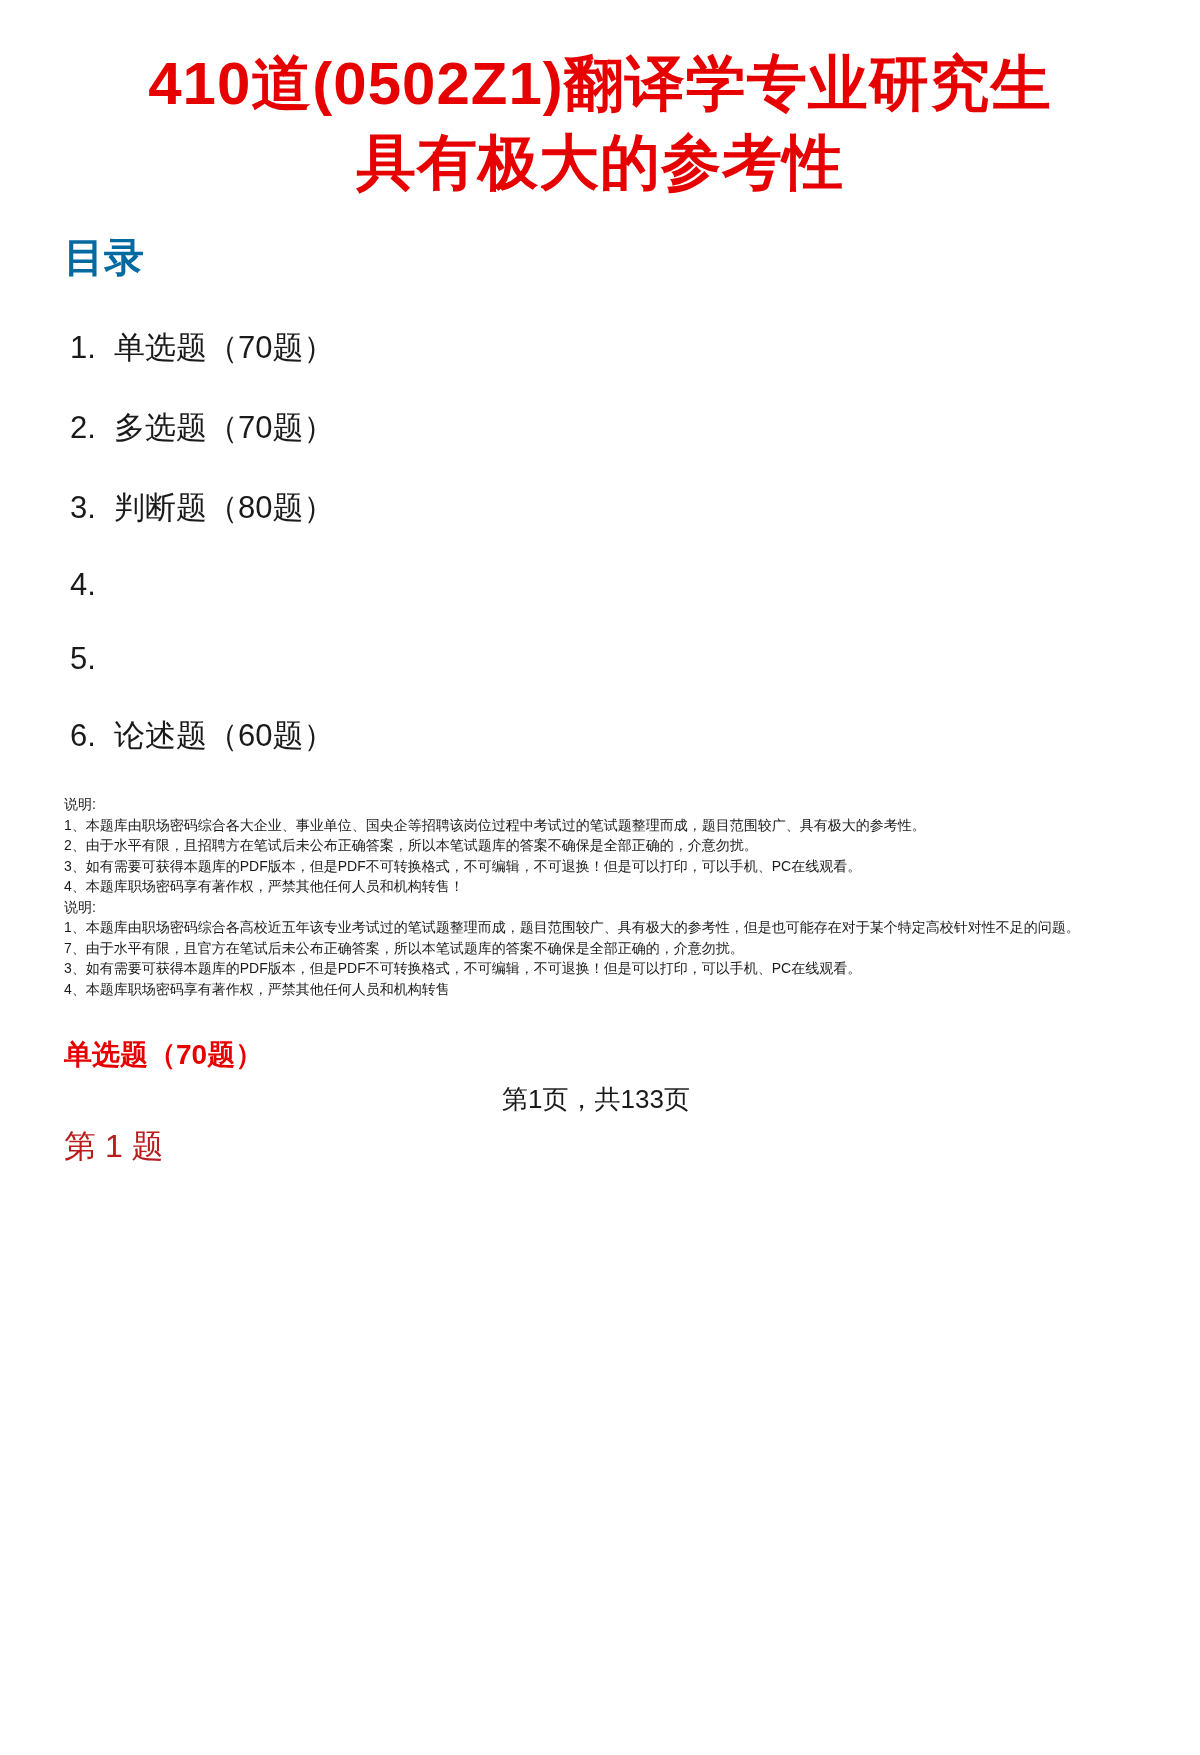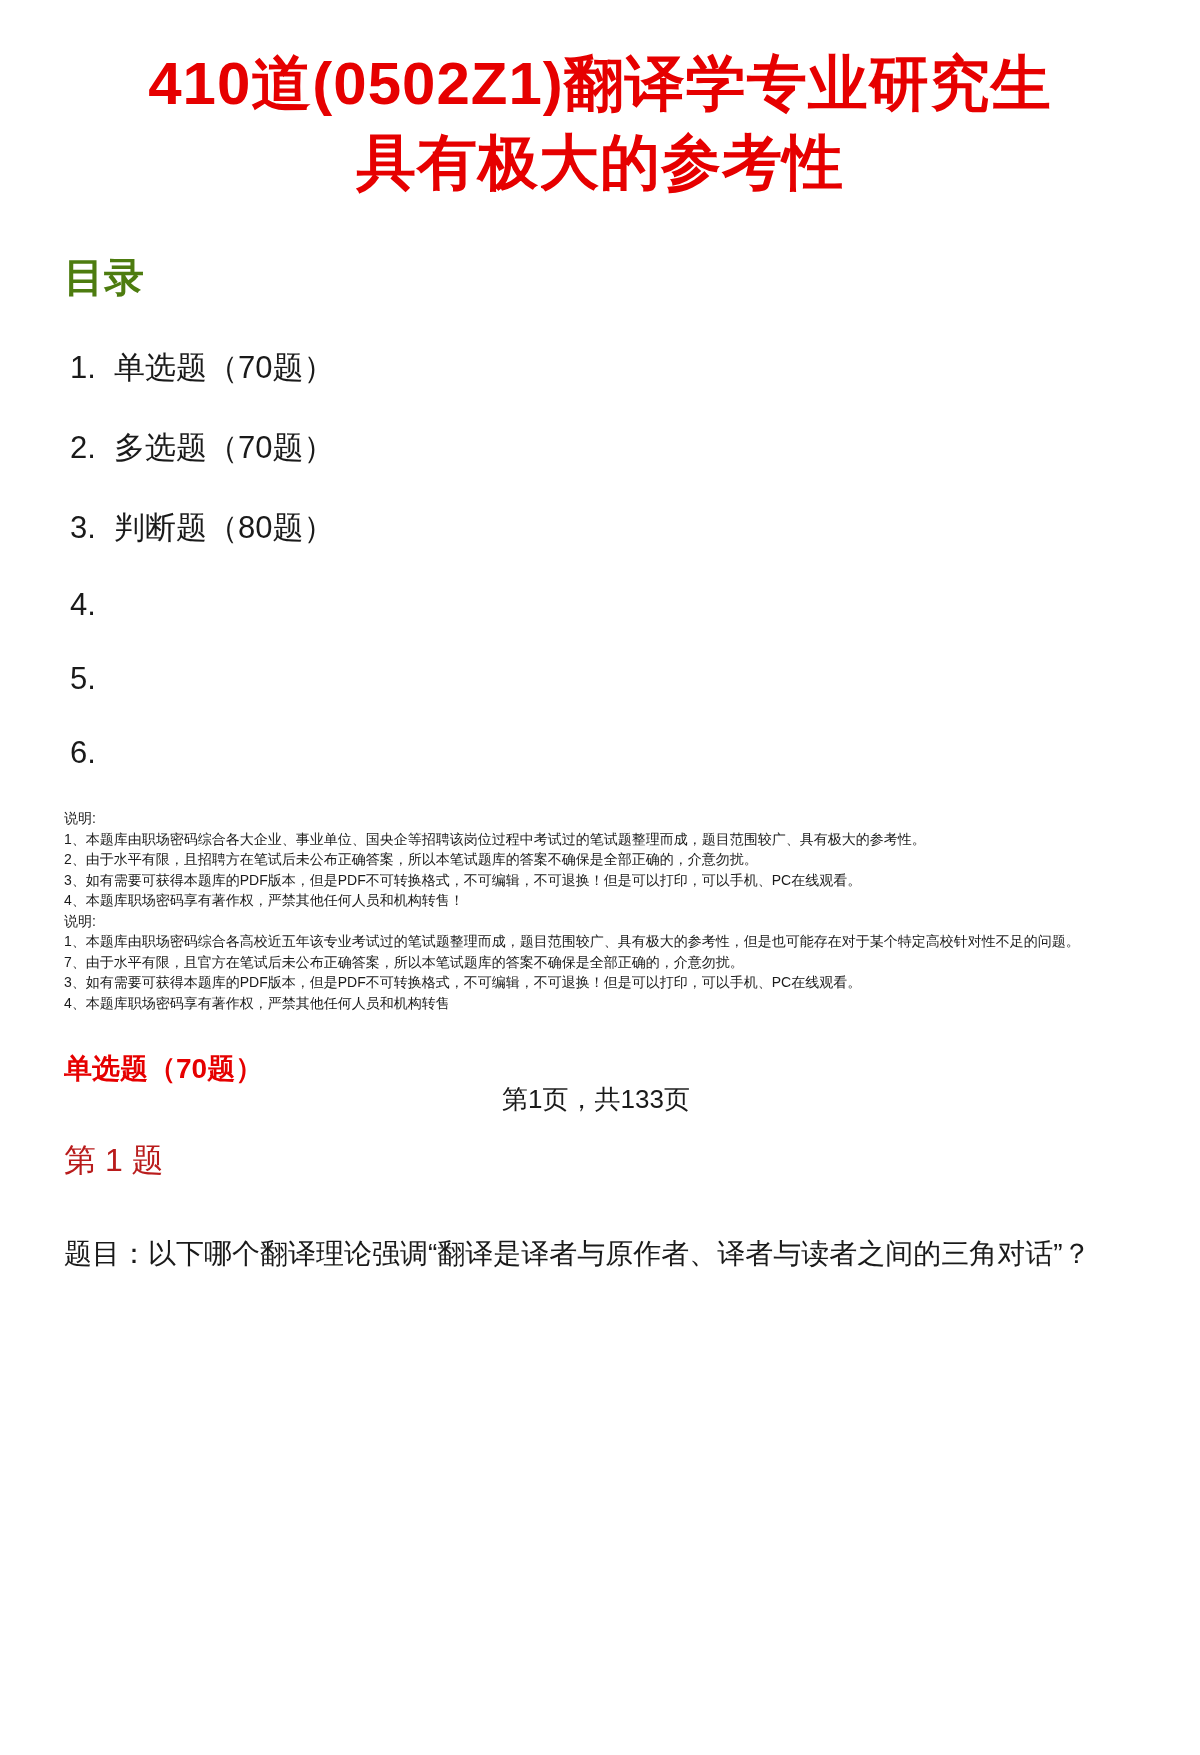--- a/index.html
+++ b/index.html
@@ -21,24 +21,24 @@
   .doc-title {
     color: #e60000;
     font-size: 60px;
     font-weight: bold;
     text-align: center;
     line-height: 1.32;
     letter-spacing: 1px;
   }
   .doc-title .line { display: block; }
   .toc-heading {
-    margin-top: 48px;
+    margin-top: 28px;
     font-size: 40px;
     font-weight: bold;
-    color: #4d7c0f;
+    color: #0369a1;
   }
   .toc-list { margin-top: 42px; }
   .toc-item {
     display: flex;
     align-items: baseline;
     font-size: 31px;
     color: #1a1a1a;
     margin-bottom: 38px;
   }
   .toc-num {
@@ -107,37 +107,37 @@
       <span class="toc-label">判断题（80题）</span>
     </div>
     <div class="toc-item">
       <span class="toc-num">4.</span>
     </div>
     <div class="toc-item">
       <span class="toc-num">5.</span>
     </div>
     <div class="toc-item">
       <span class="toc-num">6.</span>
+      <span class="toc-label">论述题（60题）</span>
     </div>
   </div>
 
   <div class="notes">
     <div class="note-line">说明:</div>
     <div class="note-line">1、本题库由职场密码综合各大企业、事业单位、国央企等招聘该岗位过程中考试过的笔试题整理而成，题目范围较广、具有极大的参考性。</div>
     <div class="note-line">2、由于水平有限，且招聘方在笔试后未公布正确答案，所以本笔试题库的答案不确保是全部正确的，介意勿扰。</div>
     <div class="note-line">3、如有需要可获得本题库的PDF版本，但是PDF不可转换格式，不可编辑，不可退换！但是可以打印，可以手机、PC在线观看。</div>
     <div class="note-line">4、本题库职场密码享有著作权，严禁其他任何人员和机构转售！</div>
     <div class="note-line">说明:</div>
     <div class="note-line">1、本题库由职场密码综合各高校近五年该专业考试过的笔试题整理而成，题目范围较广、具有极大的参考性，但是也可能存在对于某个特定高校针对性不足的问题。</div>
     <div class="note-line">7、由于水平有限，且官方在笔试后未公布正确答案，所以本笔试题库的答案不确保是全部正确的，介意勿扰。</div>
     <div class="note-line">3、如有需要可获得本题库的PDF版本，但是PDF不可转换格式，不可编辑，不可退换！但是可以打印，可以手机、PC在线观看。</div>
     <div class="note-line">4、本题库职场密码享有著作权，严禁其他任何人员和机构转售</div>
   </div>
 
   <div class="section-heading">单选题（70题）</div>
 
   <h3 class="question-heading">第 1 题</h3>
 
-  <p class="question-text">题目：以下哪个翻译理论强调“翻译是译者与原作者、译者与读者之间的三角对话”？</p>
 
   <div class="page-footer">第1页，共133页</div>
 
 </div>
 
 </body></html>

